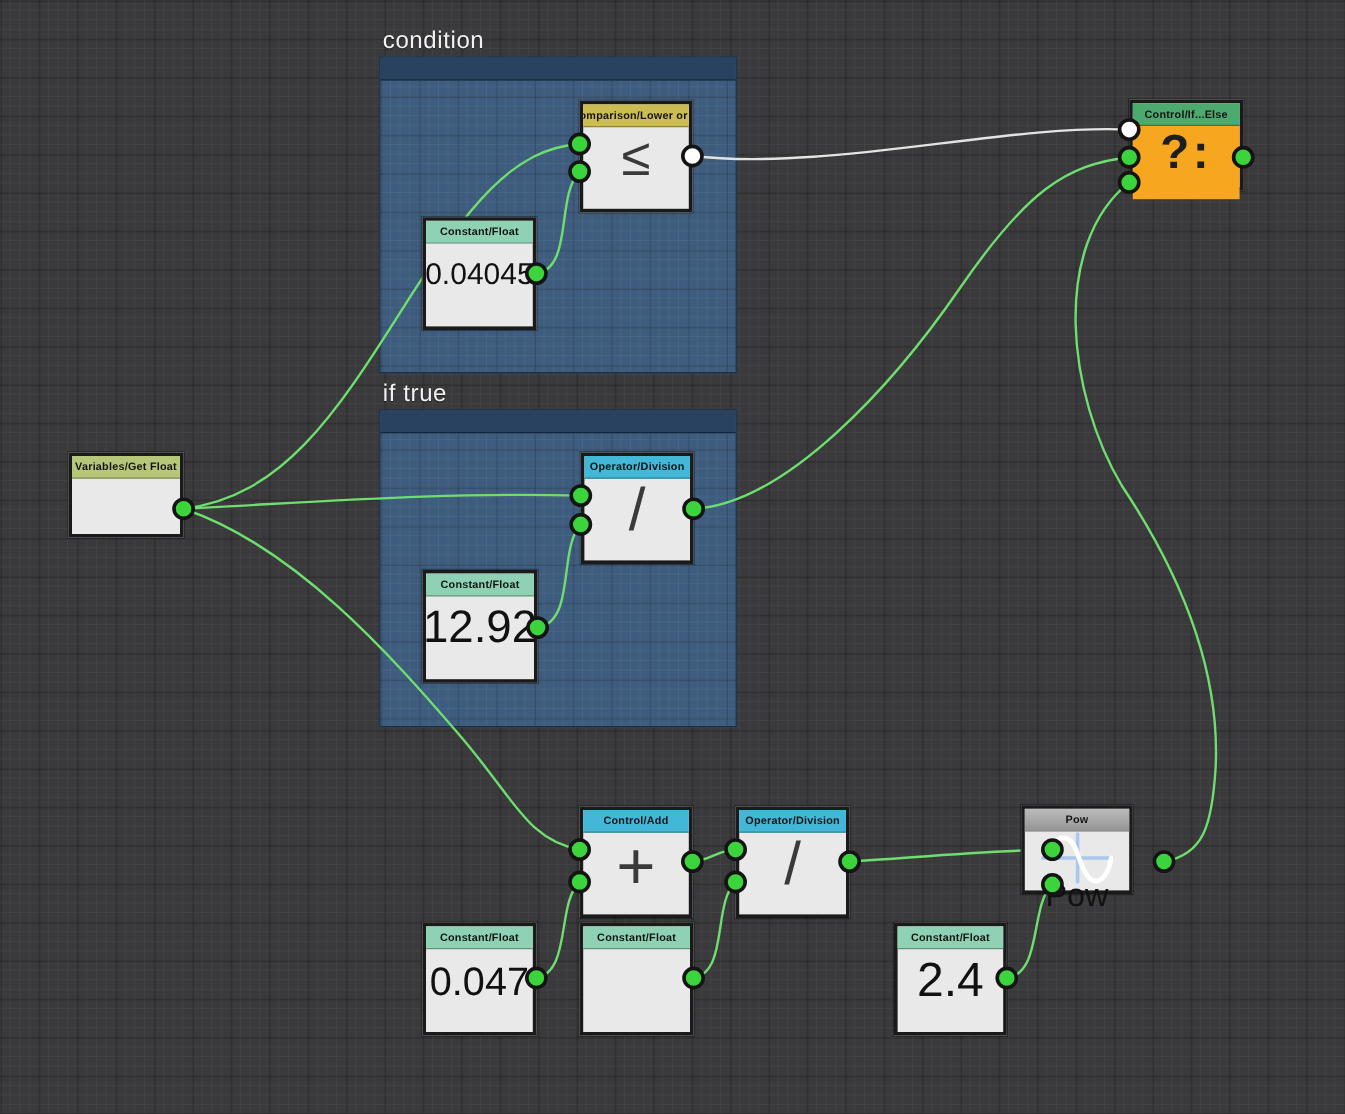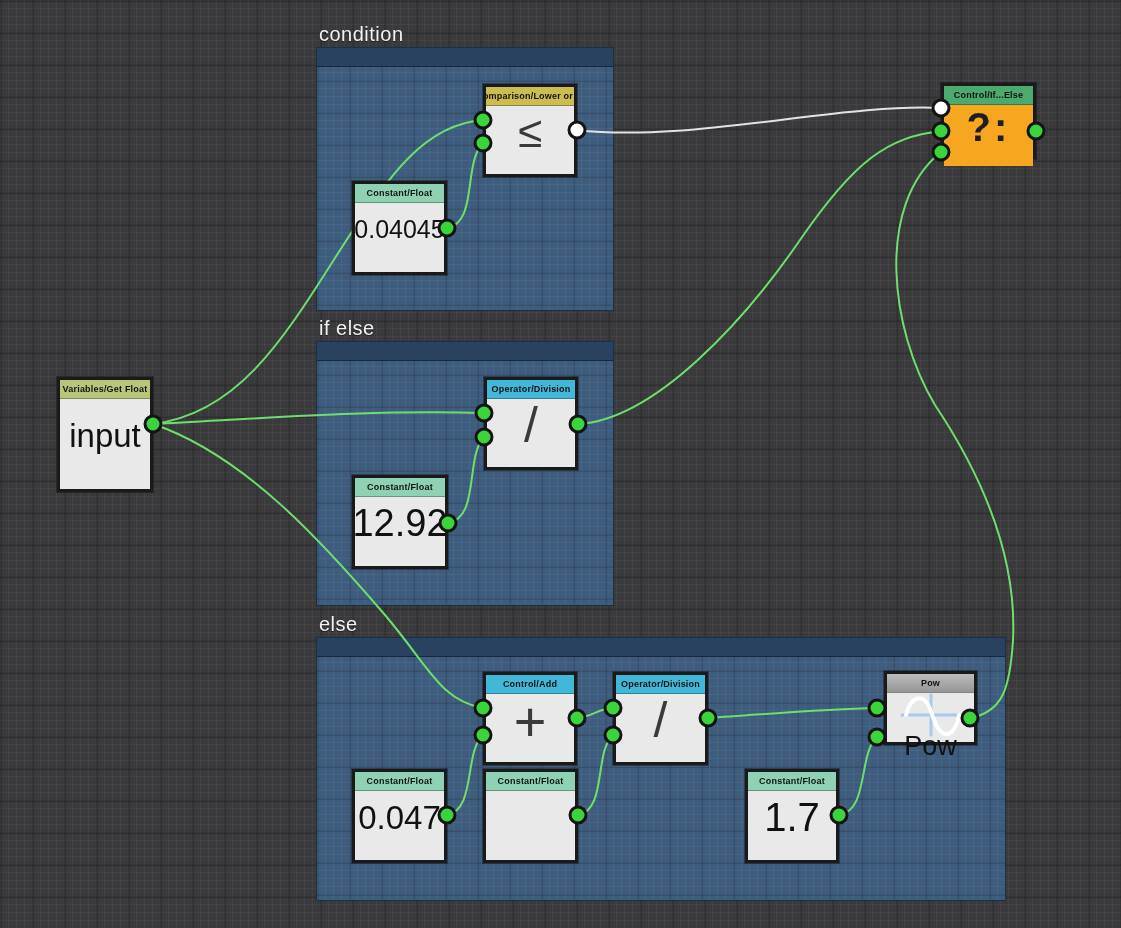--- a/index.html
+++ b/index.html
@@ -80,47 +80,42 @@
 </head>
 <body>
 
 <div class="canvas">
 
   <div class="group" style="left:316px;top:47px;width:296px;height:262px">
     <div class="group-label">condition</div>
     <div class="group-header"></div>
   </div>
   <div class="group" style="left:316px;top:341px;width:296px;height:263px">
-    <div class="group-label">if else</div>
-    <div class="group-header"></div>
-  </div>
-  <div class="group" style="left:316px;top:637px;width:688px;height:262px">
-    <div class="group-label">else</div>
+    <div class="group-label">if true</div>
     <div class="group-header"></div>
   </div>
 
   <svg class="wires" width="1121" height="928" viewBox="0 0 1121 928">
     <path class="wire white" d="M 577,130 C 690,143 840,103 941,108"></path>
     <path class="wire green" d="M 153,424 C 235,414 280,345 335,258 C 392,168 428,124 483,120"></path>
     <path class="wire green" d="M 447,228 C 478,223 463,163 483,143"></path>
     <path class="wire green" d="M 153,424 C 270,418 370,410 484,413"></path>
     <path class="wire green" d="M 448,523 C 480,518 465,457 484,437"></path>
     <path class="wire green" d="M 578,424 C 655,420 745,320 800,240 C 855,160 888,137 941,131"></path>
     <path class="wire green" d="M 153,424 C 245,455 325,545 385,615 C 430,668 440,700 483,708"></path>
     <path class="wire green" d="M 447,815 C 476,810 464,752 483,735"></path>
     <path class="wire green" d="M 577,718 C 592,717 599,708 613,708"></path>
     <path class="wire green" d="M 578,815 C 607,810 594,752 613,735"></path>
     <path class="wire green" d="M 708,718 C 770,714 820,709 877,708"></path>
     <path class="wire green" d="M 839,815 C 869,811 858,754 877,737"></path>
     <path class="wire green" d="M 970,718 C 1003,712 1010,688 1013,640 C 1017,560 985,480 935,405 C 890,330 875,205 941,152"></path>
   </svg>
 
-  <div class="node" style="left:57px;top:377px;width:96px;height:115px">
+  <div class="node" style="left:57px;top:377px;width:96px;height:71px">
     <div class="ntitle t-var">Variables/Get Float</div>
-    <div class="nbody" style="font-size:33px">input</div>
   </div>
 
   <div class="node" style="left:483px;top:84px;width:94px;height:93px">
     <div class="ntitle t-cmp">Comparison/Lower or ...</div>
     <div class="nbody nsymbol" style="font-size:44px">≤</div>
   </div>
 
   <div class="node" style="left:352px;top:181px;width:95px;height:94px">
     <div class="ntitle t-const">Constant/Float</div>
     <div class="nbody" style="font-size:25px">0.04045</div>
@@ -155,24 +150,24 @@
     <div class="ntitle t-const">Constant/Float</div>
   </div>
 
   <div class="node" style="left:613px;top:672px;width:95px;height:93px">
     <div class="ntitle t-op">Operator/Division</div>
     <div class="nbody nsymbol" style="font-size:50px">/</div>
   </div>
 
   <div class="node" style="left:745px;top:769px;width:94px;height:94px">
     <div class="ntitle t-const">Constant/Float</div>
-    <div class="nbody" style="font-size:40px">1.7</div>
-  </div>
-
-  <div class="node" style="left:884px;top:671px;width:93px;height:74px">
+    <div class="nbody" style="font-size:40px">2.4</div>
+  </div>
+
+  <div class="node" style="left:851px;top:671px;width:93px;height:74px">
     <div class="ntitle t-pow">Pow</div>
     <div class="nbody pow-body">
       <svg width="66" height="44" viewBox="0 0 66 44">
         <path d="M4 22 H62" stroke="#a9c8ee" stroke-width="3" stroke-linecap="round"></path>
         <path d="M33 2 V42" stroke="#a9c8ee" stroke-width="3" stroke-linecap="round"></path>
         <path d="M8 22 C 13 2, 26 0, 32 16 C 37 31, 42 43, 50 41 C 56 39, 60 30, 61 22" stroke="#ffffff" stroke-width="4" fill="none" stroke-linecap="round"></path>
       </svg>
       <div class="pow-label">Pow</div>
     </div>
   </div>

